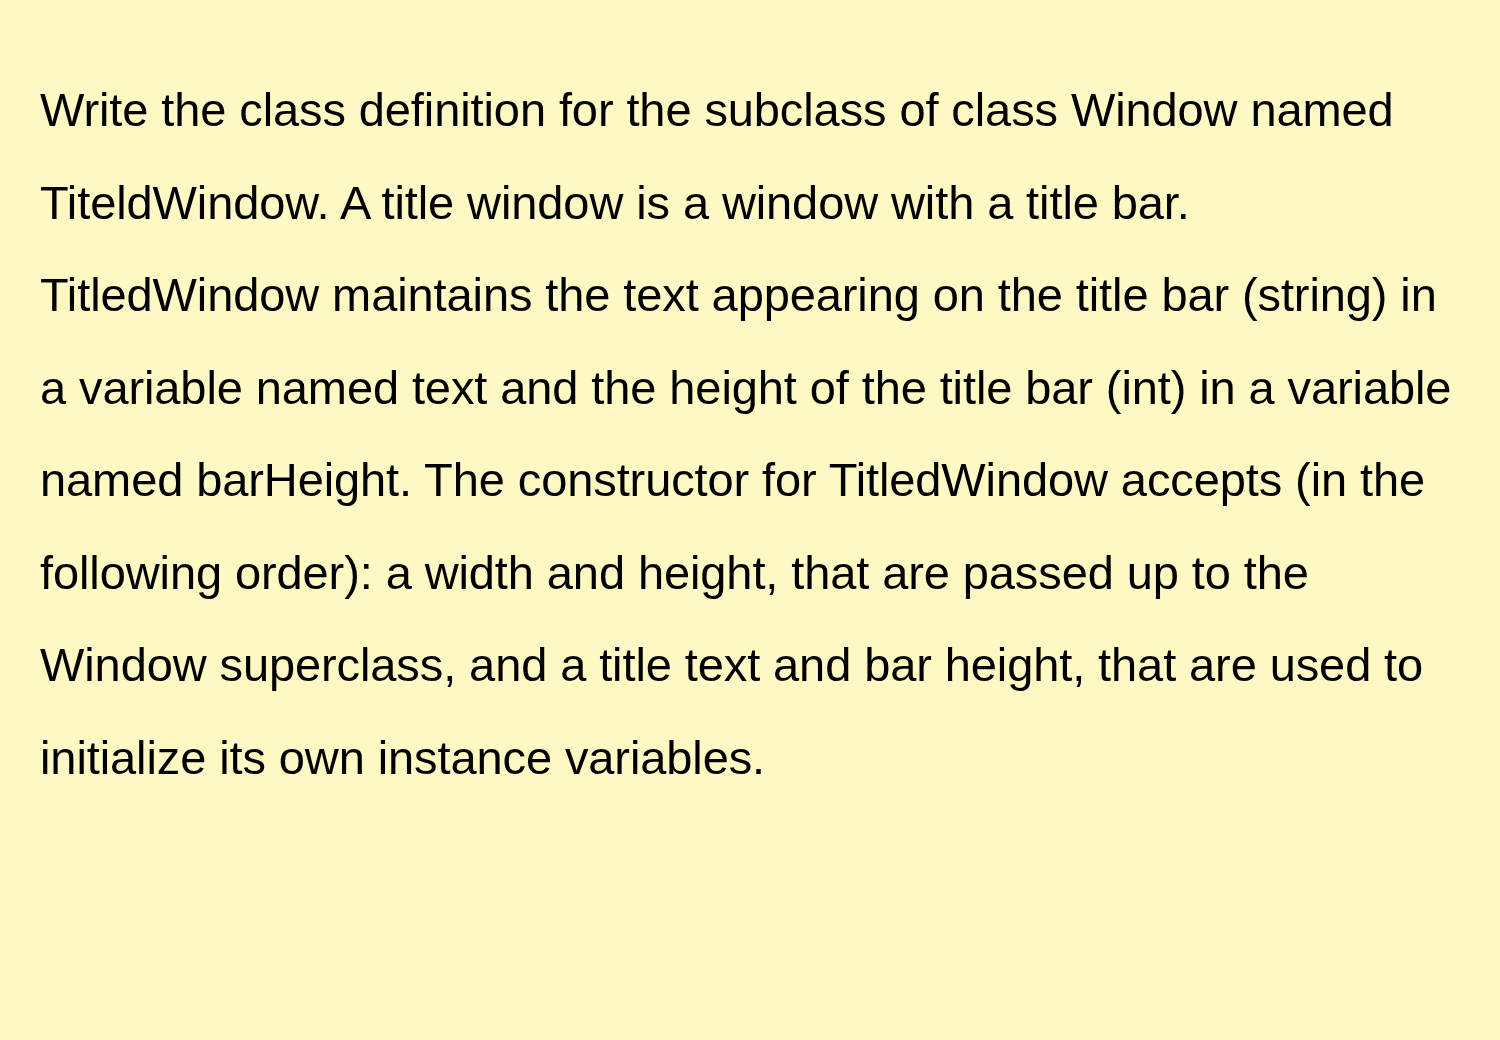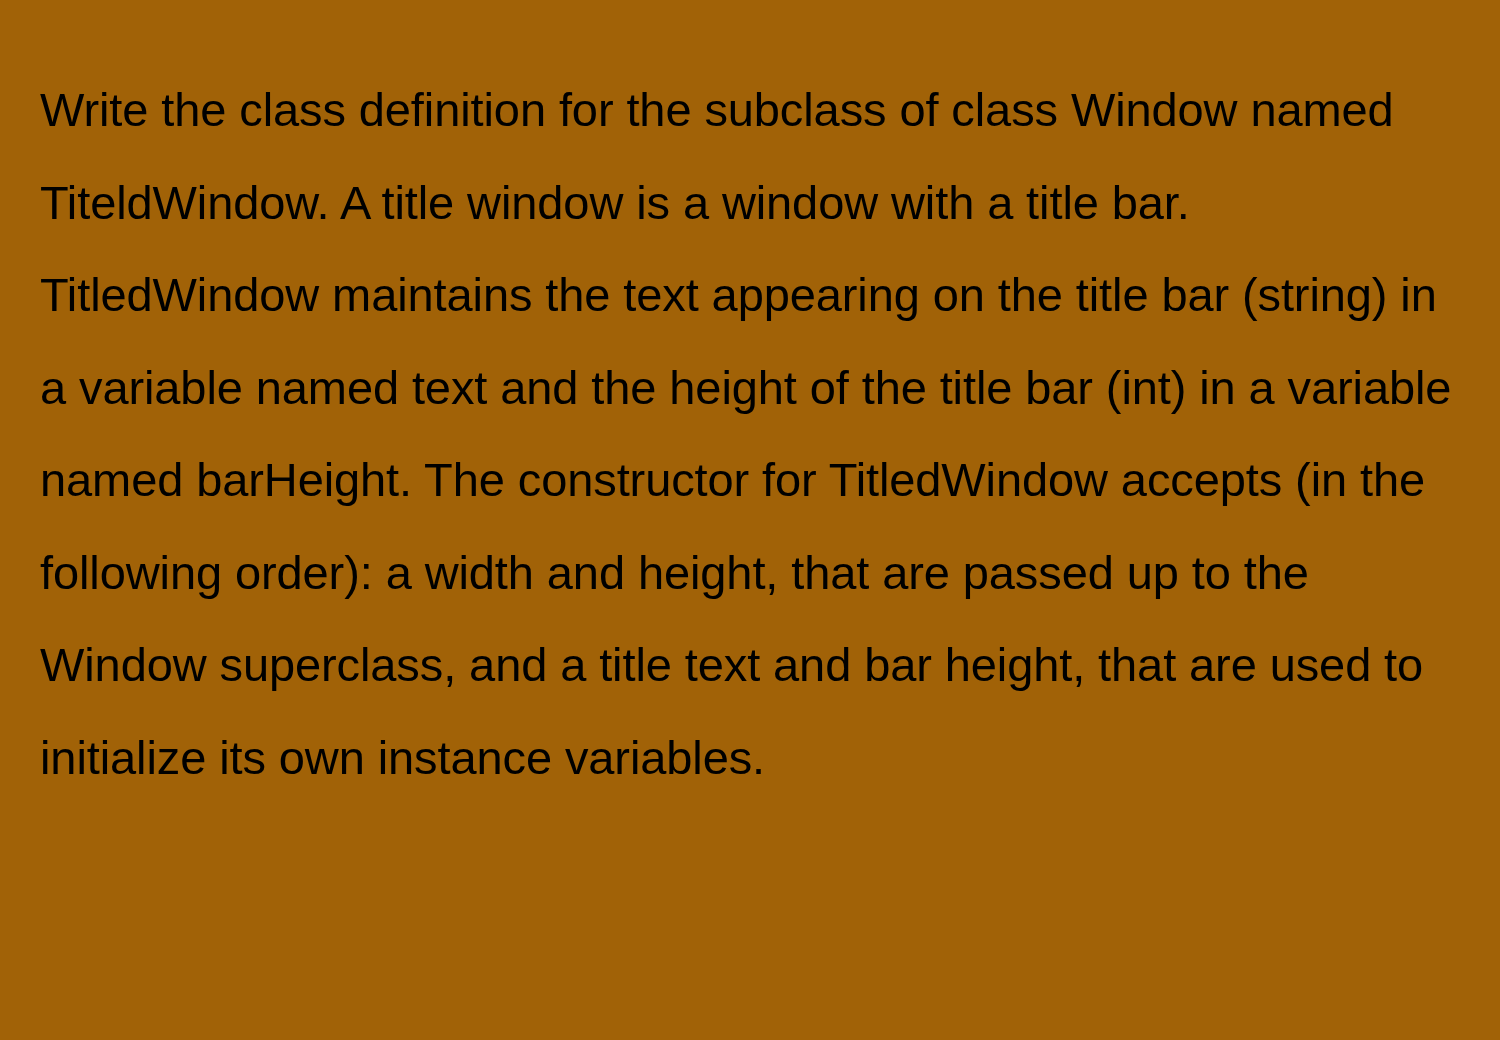--- a/index.html
+++ b/index.html
@@ -10,21 +10,21 @@
     html, body {
       width: 1500px;
       height: 1040px;
       background: #ffffff;
       font-family: -apple-system, BlinkMacSystemFont, "Segoe UI", Helvetica, Arial, sans-serif;
     }
     .page {
       width: 1500px;
       height: 1040px;
       padding: 64px 40px 40px 40px;
-      background: #a16207;
+      background: #fef9c3;
     }
     .question-text {
       font-size: 47px;
       line-height: 1.97;
       color: #000000;
       font-weight: 400;
       letter-spacing: -0.1px;
     }
   </style>
 </head>

